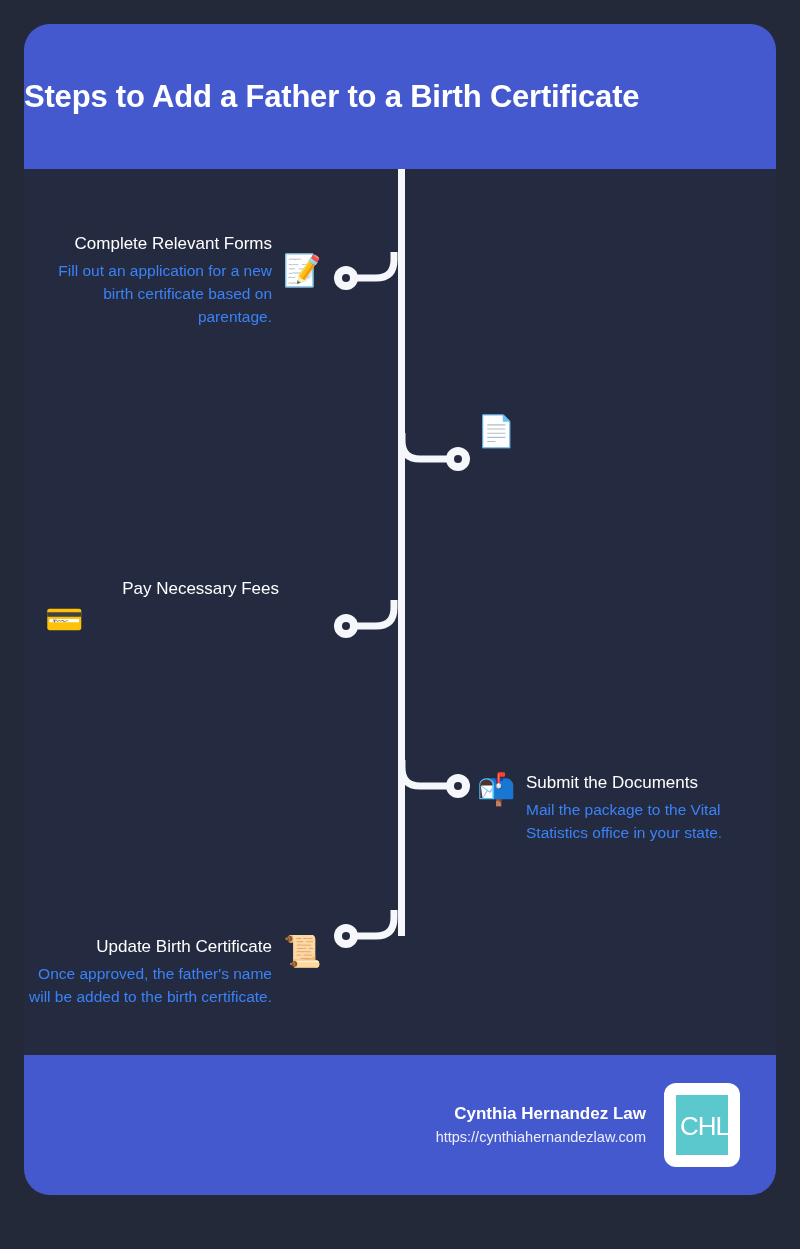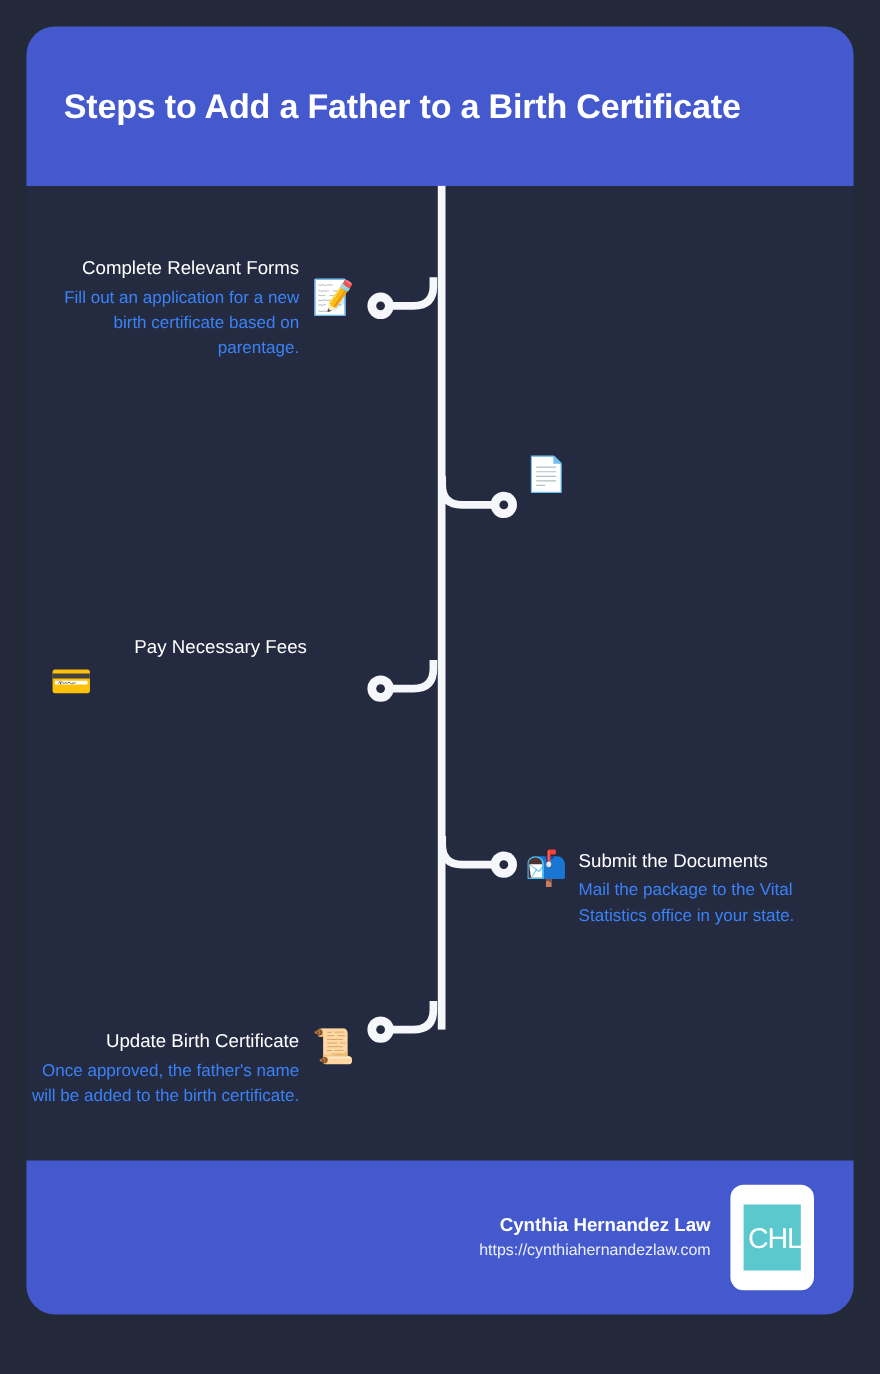--- a/index.html
+++ b/index.html
@@ -36,21 +36,20 @@
     background:#4459ce;
     border-radius:26px 26px 0 0;
     display:flex;
     align-items:center;
   }
   .header-title {
     color:#ffffff;
     font-size:31px;
     font-weight:bold;
     letter-spacing:-0.2px;
-    padding-left:34px;
     white-space:nowrap;
   }
 
   
   .footer {
     position:absolute;
     left:24px; top:1055px;
     width:752px; height:140px;
     background:#4459ce;
     border-radius:0 0 26px 26px;
@@ -66,21 +65,21 @@
     font-size:17px;
     font-weight:bold;
     line-height:1.5;
   }
   .footer-url {
     color:#eceffb;
     font-size:14.5px;
     line-height:1.5;
   }
   .logo-box {
-    width:76px; height:96px;
+    width:76px; height:84px;
     background:#ffffff;
     border-radius:12px;
     display:flex;
     align-items:center;
     justify-content:center;
     flex:none;
   }
   .logo-inner {
     position:relative;
     width:52px; height:60px;

